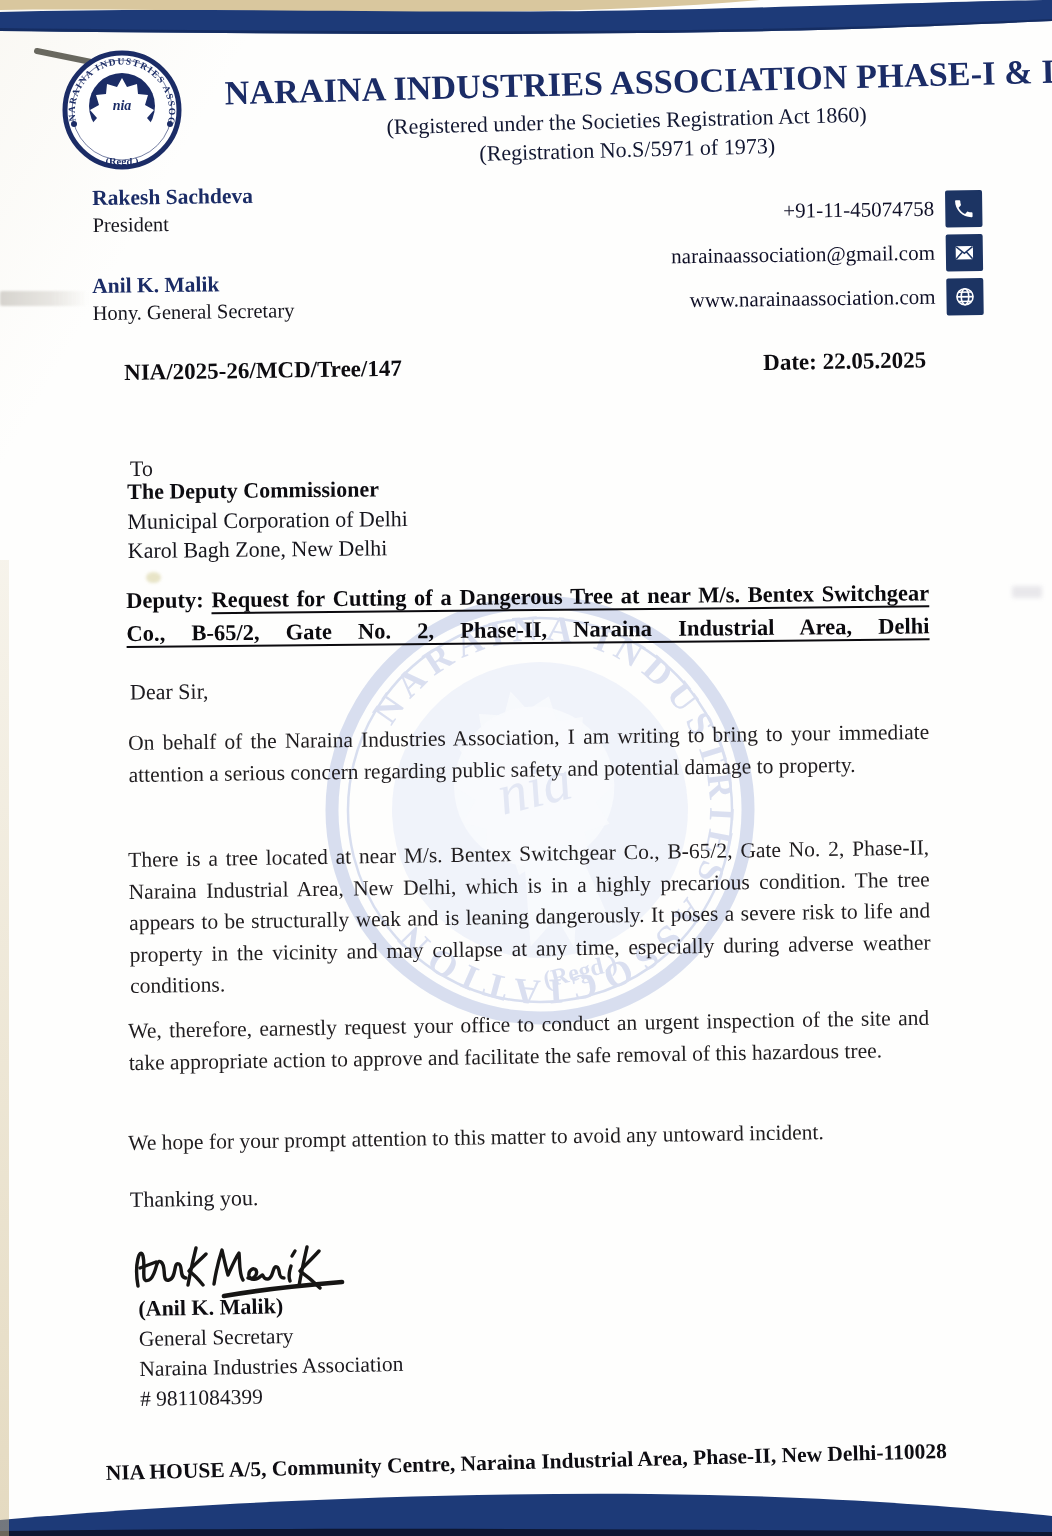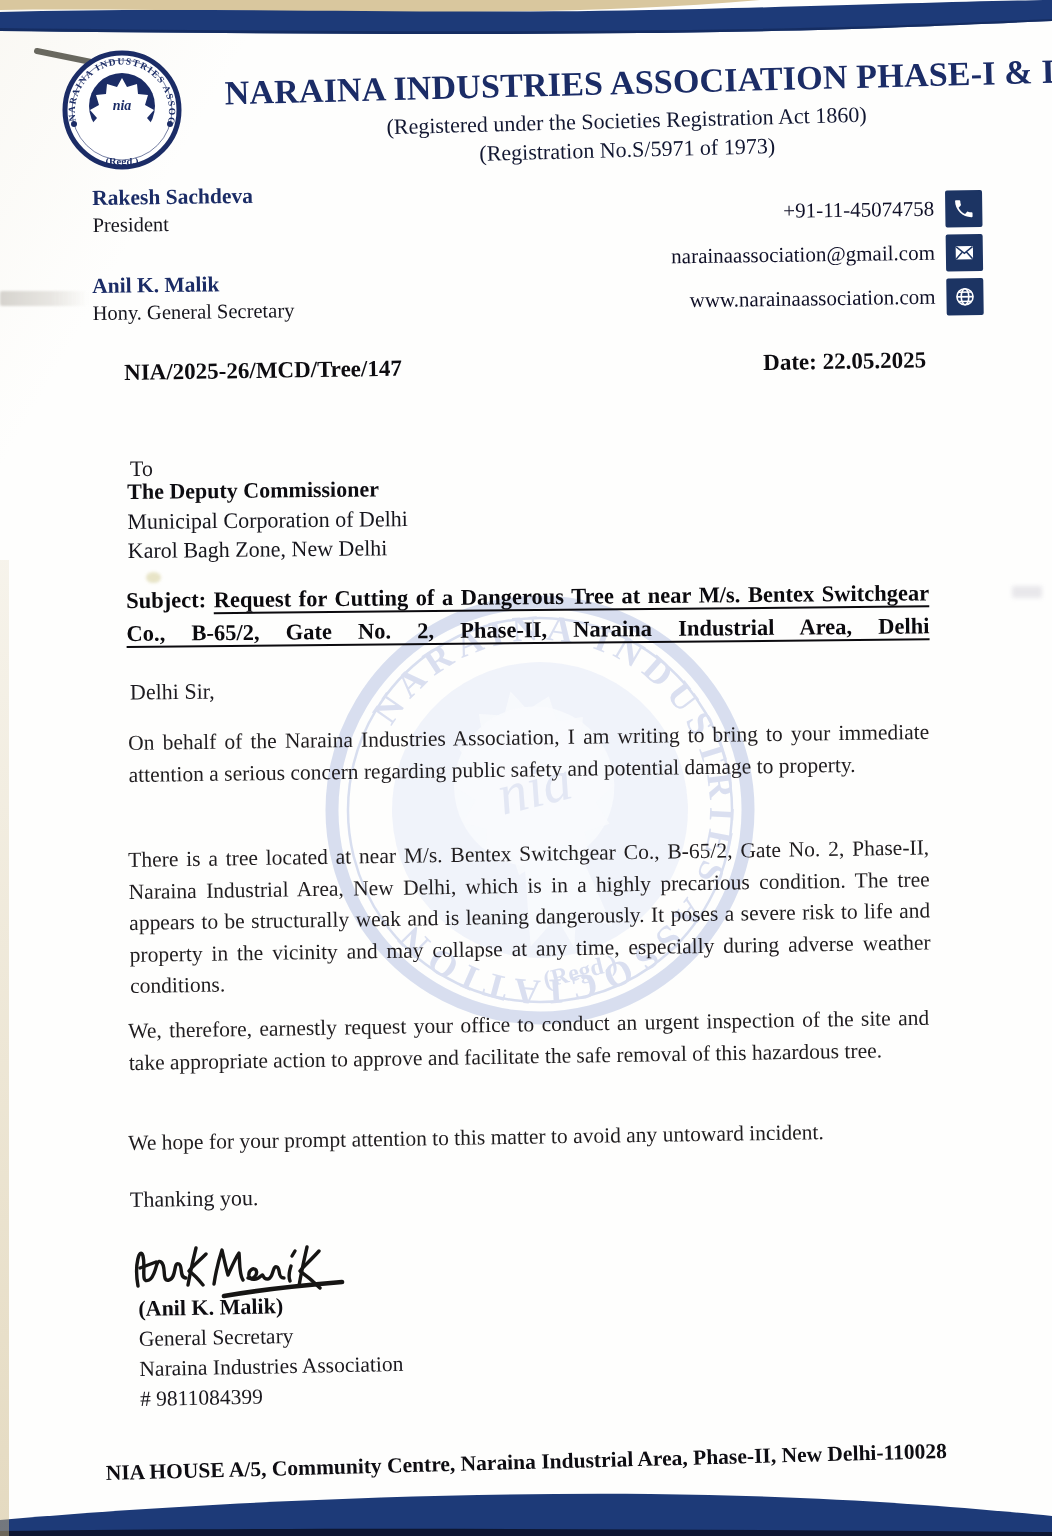--- a/index.html
+++ b/index.html
@@ -174,23 +174,23 @@
   </div>
 
   <div class="abs z-txt to-line">To</div>
 
   <div class="abs z-txt recipient">
     <div class="r1">The Deputy Commissioner</div>
     <div class="rn">Municipal Corporation of Delhi</div>
     <div class="rn">Karol Bagh Zone, New Delhi</div>
   </div>
 
-  <div class="abs z-txt subject"><span>Subject:</span> <span class="u">Request for Cutting of a Dangerous Tree at near M/s. Bentex Switchgear Co., B-65/2, Gate No. 2, Phase-II, Naraina Industrial Area, Delhi</span></div>
-
-  <div class="abs z-txt greeting">Delhi Sir,</div>
+  <div class="abs z-txt subject"><span>Deputy:</span> <span class="u">Request for Cutting of a Dangerous Tree at near M/s. Bentex Switchgear Co., B-65/2, Gate No. 2, Phase-II, Naraina Industrial Area, Delhi</span></div>
+
+  <div class="abs z-txt greeting">Dear Sir,</div>
   <div class="abs z-txt para p1">On behalf of the Naraina Industries Association, I am writing to bring to your immediate attention a serious concern regarding public safety and potential damage to property.</div>
   <div class="abs z-txt para p2">There is a tree located at near M/s. Bentex Switchgear Co., B-65/2, Gate No. 2, Phase-II, Naraina Industrial Area, New Delhi, which is in a highly precarious condition. The tree appears to be structurally weak and is leaning dangerously. It poses a severe risk to life and property in the vicinity and may collapse at any time, especially during adverse weather conditions.</div>
   <div class="abs z-txt para p3">We, therefore, earnestly request your office to conduct an urgent inspection of the site and take appropriate action to approve and facilitate the safe removal of this hazardous tree.</div>
   <div class="abs z-txt para p4">We hope for your prompt attention to this matter to avoid any untoward incident.</div>
   <div class="abs z-txt closing">Thanking you.</div>
 
   <svg class="abs z-txt sigimg" width="240" height="66" viewBox="0 0 240 66">
     <g fill="none" stroke="#161514" stroke-width="3.4" stroke-linecap="round" stroke-linejoin="round">
       <path d="M12,52 C8,30 14,12 17,22 C20,34 14,50 23,46 C31,42 29,24 35,28 C41,32 35,48 43,46 C51,44 47,27 53,30 C57,32 53,44 60,44"></path>
       <path d="M14,34 L30,28"></path>

